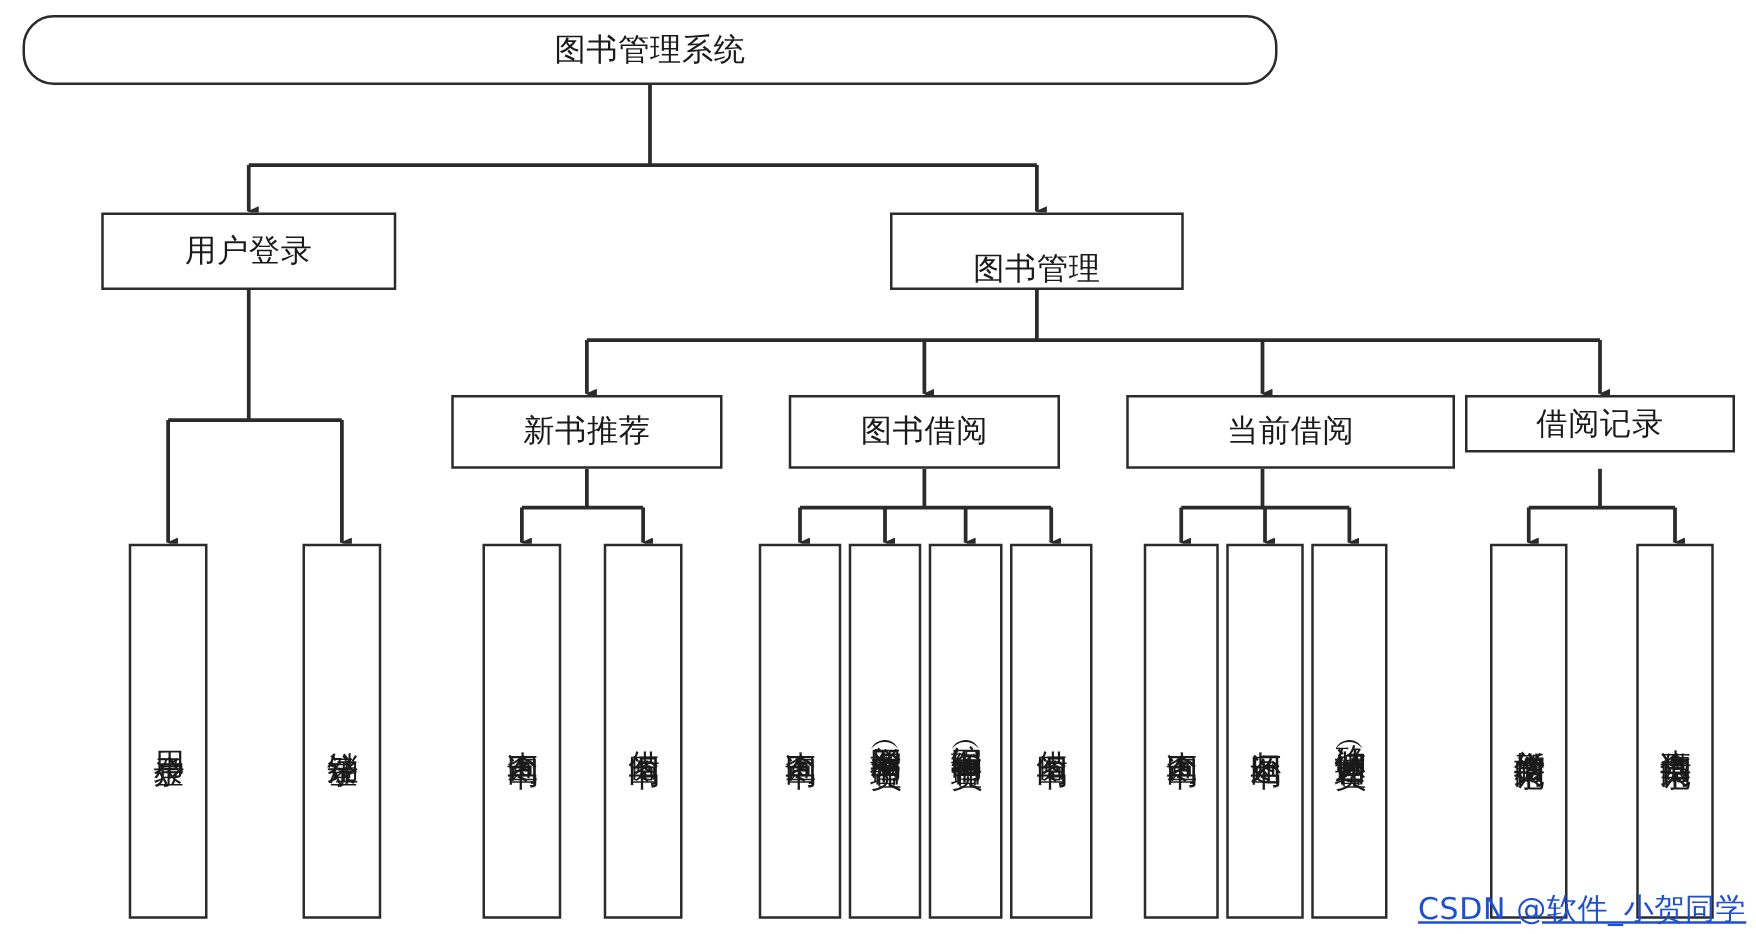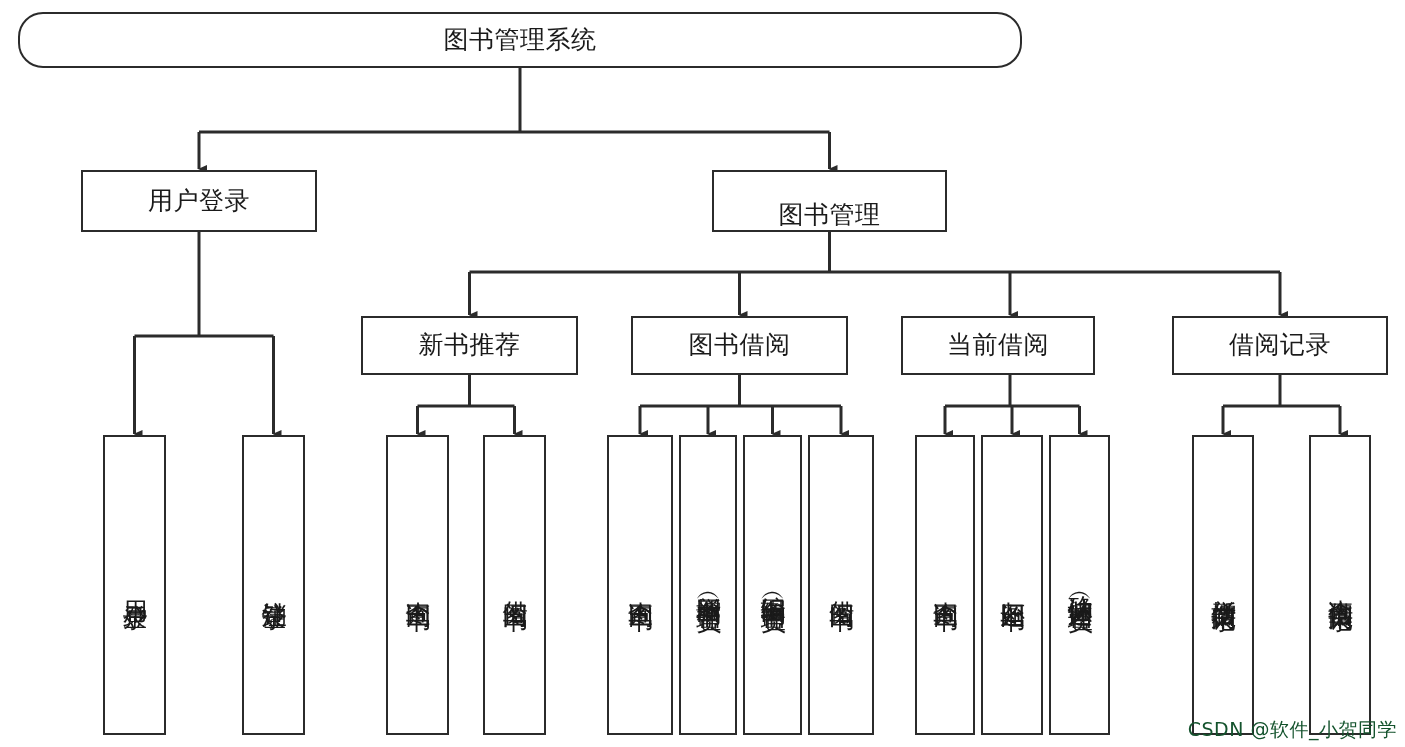--- a/index.html
+++ b/index.html
@@ -54,24 +54,25 @@
     font-size: 25px;
     line-height: 1.22;
     color: #1a1a1a;
     letter-spacing: 2px;
     white-space: nowrap;
   }
   .watermark {
     position: absolute;
     right: 8px;
     bottom: 4px;
-    font-size: 19px;
-    color: #14532d;
+    font-size: 24px;
+    color: #1d4ed8;
     white-space: nowrap;
     letter-spacing: 0.5px;
+    text-decoration: underline;
   }
 </style>
 </head>
 <body>
 
 <div id="diagram-root">
 
   <svg id="connectors" viewBox="0 0 1405 747" preserveAspectRatio="none" aria-hidden="true">
     <defs>
       <marker id="arrowhead" markerWidth="9" markerHeight="9" refX="4" refY="8" orient="auto" markerUnits="userSpaceOnUse">
@@ -124,24 +125,24 @@
       </div>
       <div class="node horizontal" style="left: 712px; top: 170px; width: 235px; height: 62px; align-items: flex-end;">
         <span class="node-label">图书管理</span>
       </div>
       <div class="node horizontal" style="left: 361px; top: 316px; width: 217px; height: 59px;">
         <span class="node-label">新书推荐</span>
       </div>
       <div class="node horizontal" style="left: 631px; top: 316px; width: 217px; height: 59px; justify-content: center;">
         <span class="node-label">图书借阅</span>
       </div>
-      <div class="node horizontal" style="left: 901px; top: 316px; width: 194px; height: 59px;">
+      <div class="node horizontal" style="left: 901px; top: 316px; width: 263px; height: 59px;">
         <span class="node-label">当前借阅</span>
       </div>
-      <div class="node horizontal" style="left: 1172px; top: 316px; width: 216px; height: 59px;">
+      <div class="node horizontal" style="left: 1172px; top: 316px; width: 216px; height: 46px;">
         <span class="node-label">借阅记录</span>
       </div>
       <div class="node vertical" style="left: 103px; top: 435px; width: 63px; height: 300px;">
         <span class="node-label">用户登录</span>
       </div>
       <div class="node vertical" style="left: 242px; top: 435px; width: 63px; height: 300px;">
         <span class="node-label">注销登录</span>
       </div>
       <div class="node vertical" style="left: 386px; top: 435px; width: 63px; height: 300px;">
         <span class="node-label">查询图书</span>

